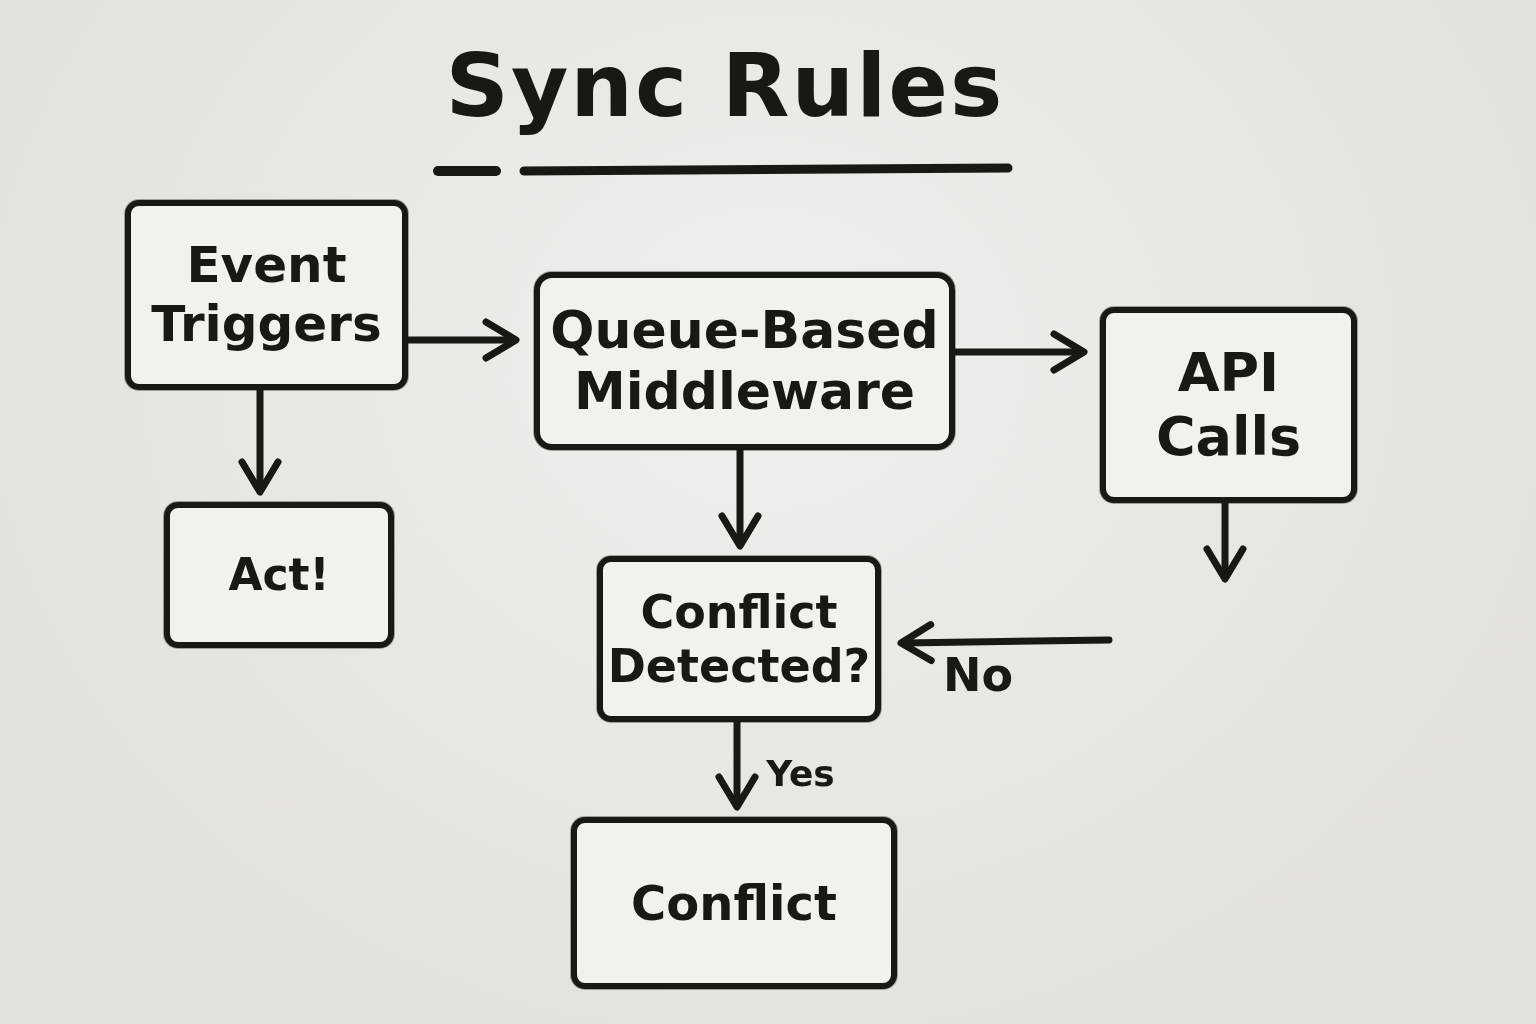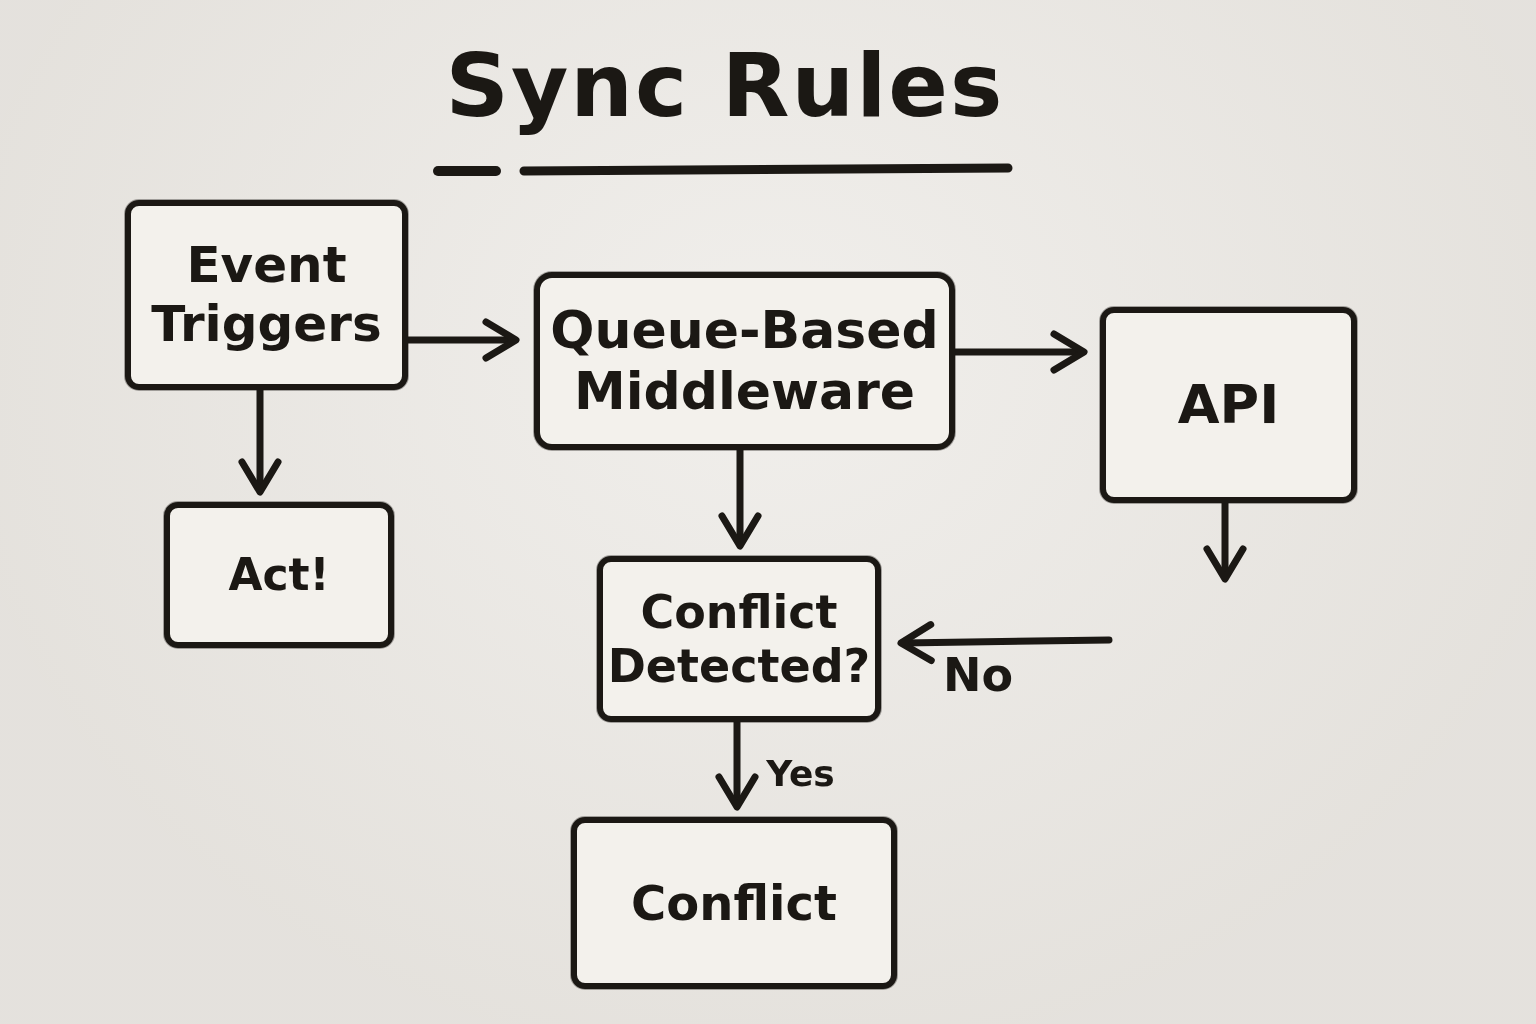--- a/index.html
+++ b/index.html
@@ -106,20 +106,21 @@
   <div class="node" id="node-queue-middleware">
     <div>
       <span>Queue-Based</span>
       <span>Middleware</span>
     </div>
   </div>
 
   <div class="node" id="node-api-calls">
     <div>
       <span>API</span>
+      <span>Calls</span>
     </div>
   </div>
 
   <div class="node" id="node-act">
     <div>
       <span>Act!</span>
     </div>
   </div>
 
   <div class="node" id="node-conflict-detected">

